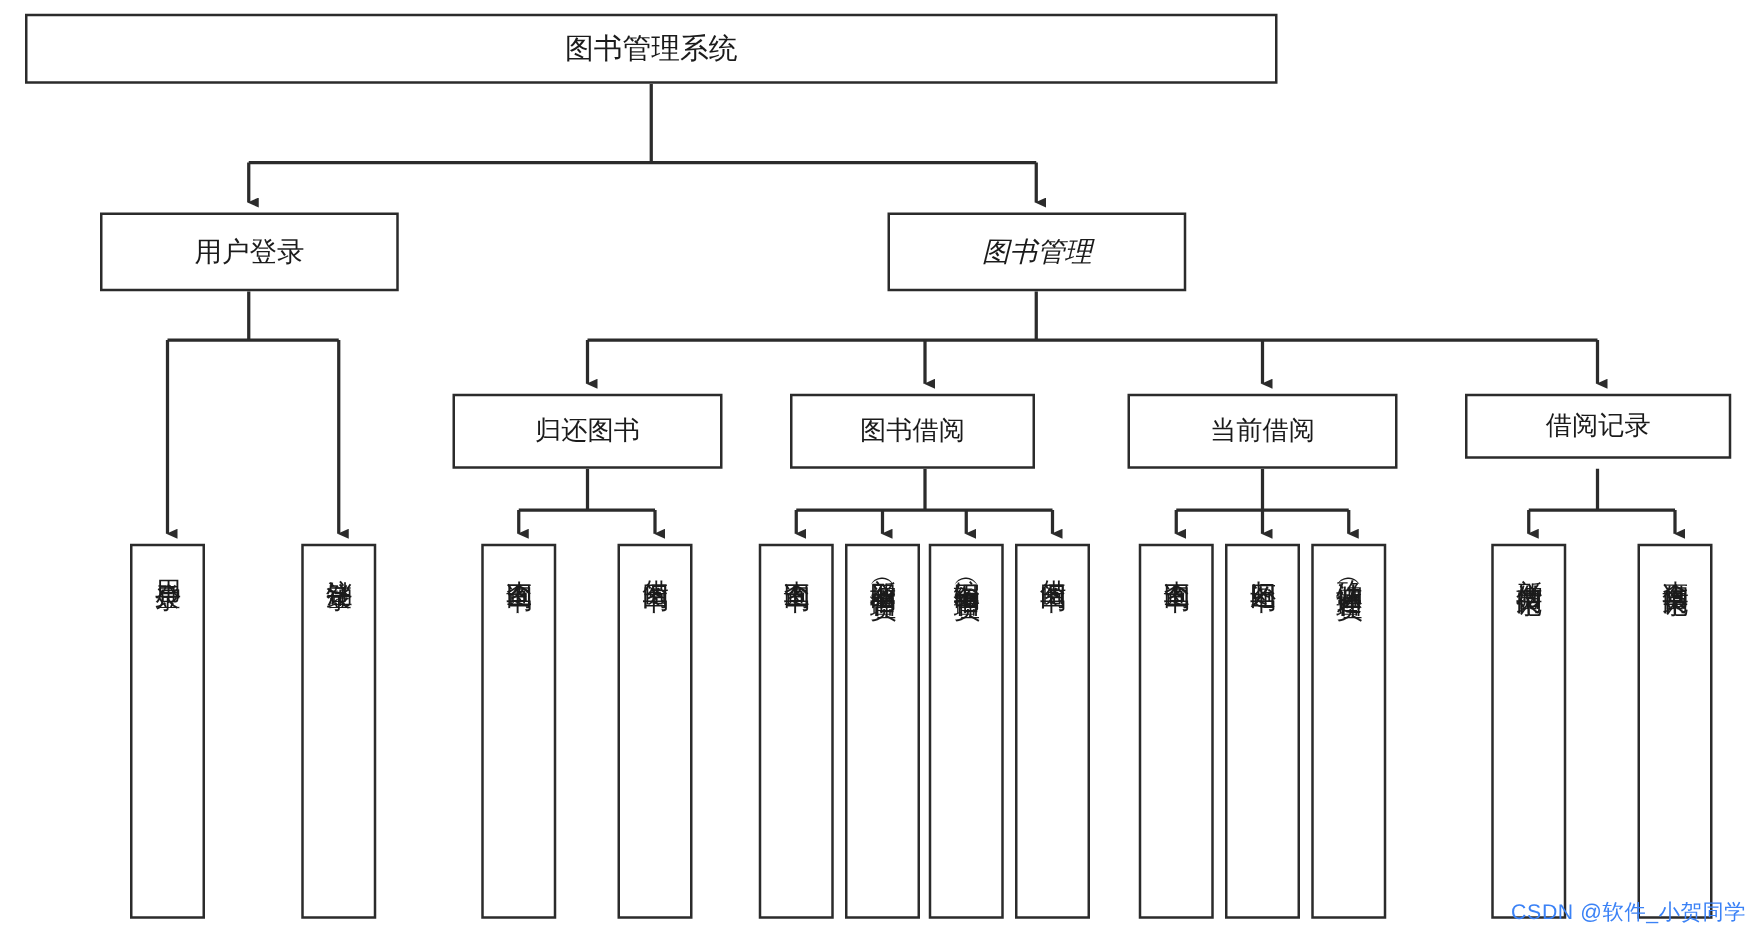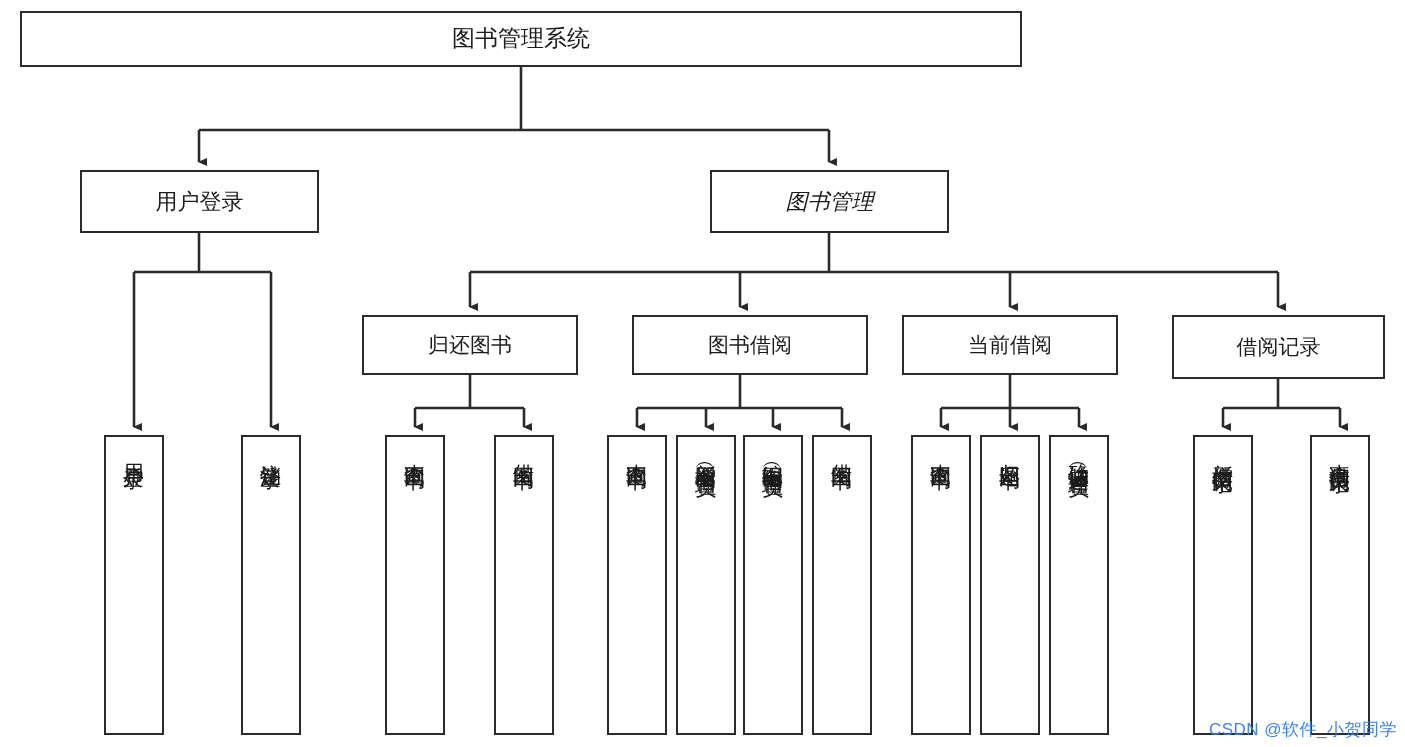--- a/index.html
+++ b/index.html
@@ -143,27 +143,27 @@
   <div class="node level1" style="left:80px; top:170px; width:239px; height:63px;">
     <span class="node-label">用户登录</span>
   </div>
   <div class="node level1" style="left:710px; top:170px; width:239px; height:63px;font-style:italic;">
     <span class="node-label">图书管理</span>
   </div>
 
   <div class="node level2" style="left:362px; top:315px; width:216px; height:60px;">
     <span class="node-label">归还图书</span>
   </div>
-  <div class="node level2" style="left:632px; top:315px; width:236px; height:60px;">
+  <div class="node level2" style="left:632px; top:315px; width:196px; height:60px;">
     <span class="node-label">图书借阅</span>
   </div>
   <div class="node level2" style="left:902px; top:315px; width:216px; height:60px;justify-content:center;">
     <span class="node-label">当前借阅</span>
   </div>
-  <div class="node level2" style="left:1172px; top:315px; width:213px; height:64px;">
+  <div class="node level2" style="left:1172px; top:315px; width:213px; height:52px;">
     <span class="node-label">借阅记录</span>
   </div>
 
   <div class="node leaf" style="left:104px; top:435px; width:60px; height:300px;">
     <span class="node-label">用户登录</span>
   </div>
   <div class="node leaf" style="left:241px; top:435px; width:60px; height:300px;">
     <span class="node-label">注销登录</span>
   </div>
 

